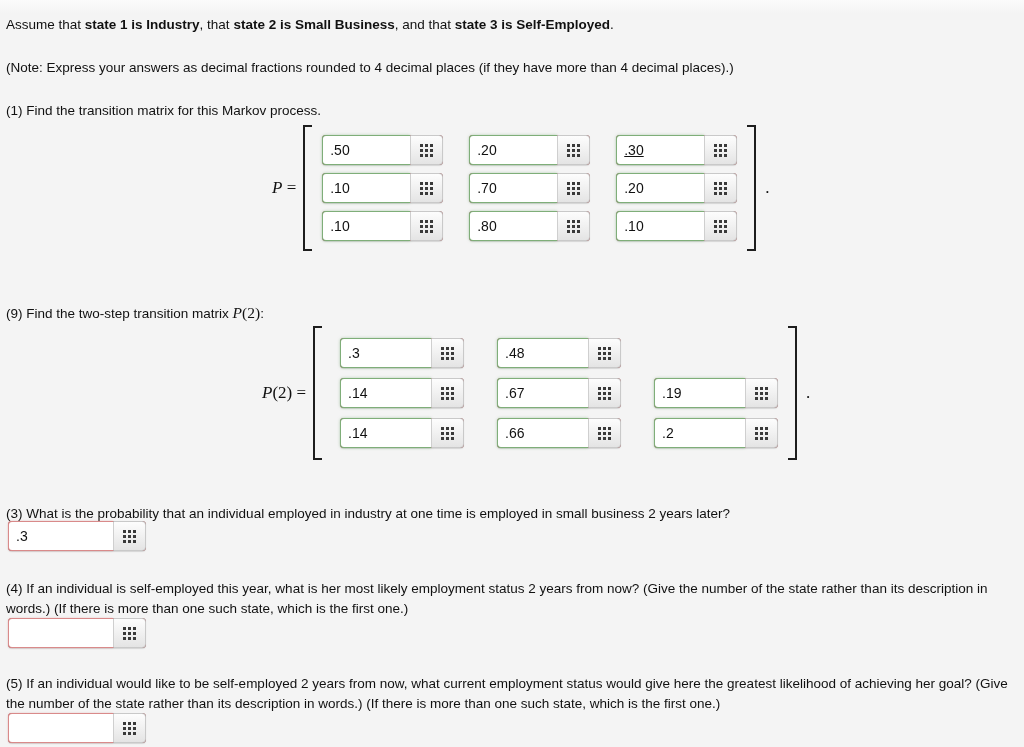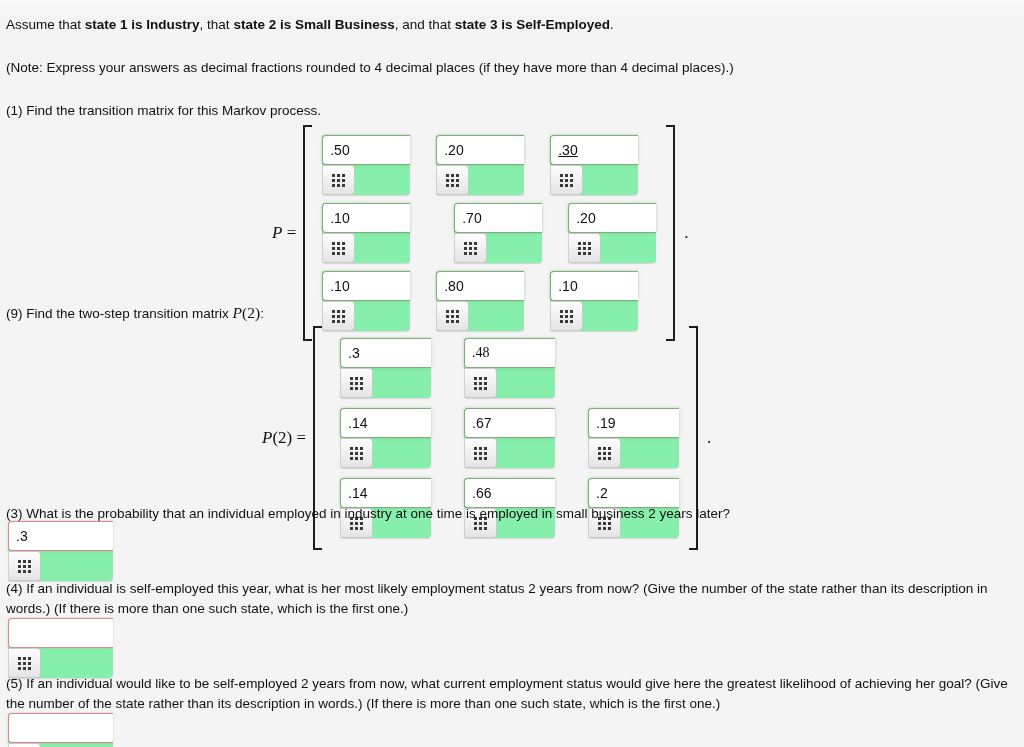--- a/index.html
+++ b/index.html
@@ -49,23 +49,22 @@
   .mathvar .paren {
     font-style: normal;
   }
 
   
   .field {
     display: inline-flex;
     align-items: stretch;
     vertical-align: middle;
     border-radius: 4px;
-    background: #86efac;
+    background: #7f1d1d;
     box-shadow: 0 1px 1px rgba(0,0,0,0.13);
-    flex-direction: column;
   }
   .field .box {
     box-sizing: border-box;
     height: 30px;
     border: 1px solid #7fae79;
     border-right: none;
     border-radius: 4px 0 0 4px;
     background: #ffffff;
     font-family: "Liberation Sans", sans-serif;
     font-size: 14px;
@@ -253,21 +252,21 @@
                 <i></i>
                 <i></i>
                 <i></i>
                 <i></i>
                 <i></i>
                 <i></i>
                 <i></i>
               </span>
             </div>
         </div>
-        <div class="field" style="margin:4px 20px 4px 24px;justify-content:flex-end;">
+        <div class="field" style="margin:4px 20px 4px 6px;justify-content:flex-end;">
           <div class="box" style="width:88px;">.70</div>
           <div class="keypad">
               <span class="keypad-icon">
                 <i></i>
                 <i></i>
                 <i></i>
                 <i></i>
                 <i></i>
                 <i></i>
                 <i></i>
@@ -376,21 +375,21 @@
                 <i></i>
                 <i></i>
                 <i></i>
                 <i></i>
                 <i></i>
                 <i></i>
               </span>
             </div>
         </div>
         <div class="field" style="margin:5px 19px 5px 14px;">
-          <div class="box" style="width:91px;font-family:Liberation Serif, serif;">.48</div>
+          <div class="box" style="width:91px;">.48</div>
           <div class="keypad">
               <span class="keypad-icon">
                 <i></i>
                 <i></i>
                 <i></i>
                 <i></i>
                 <i></i>
                 <i></i>
                 <i></i>
                 <i></i>

